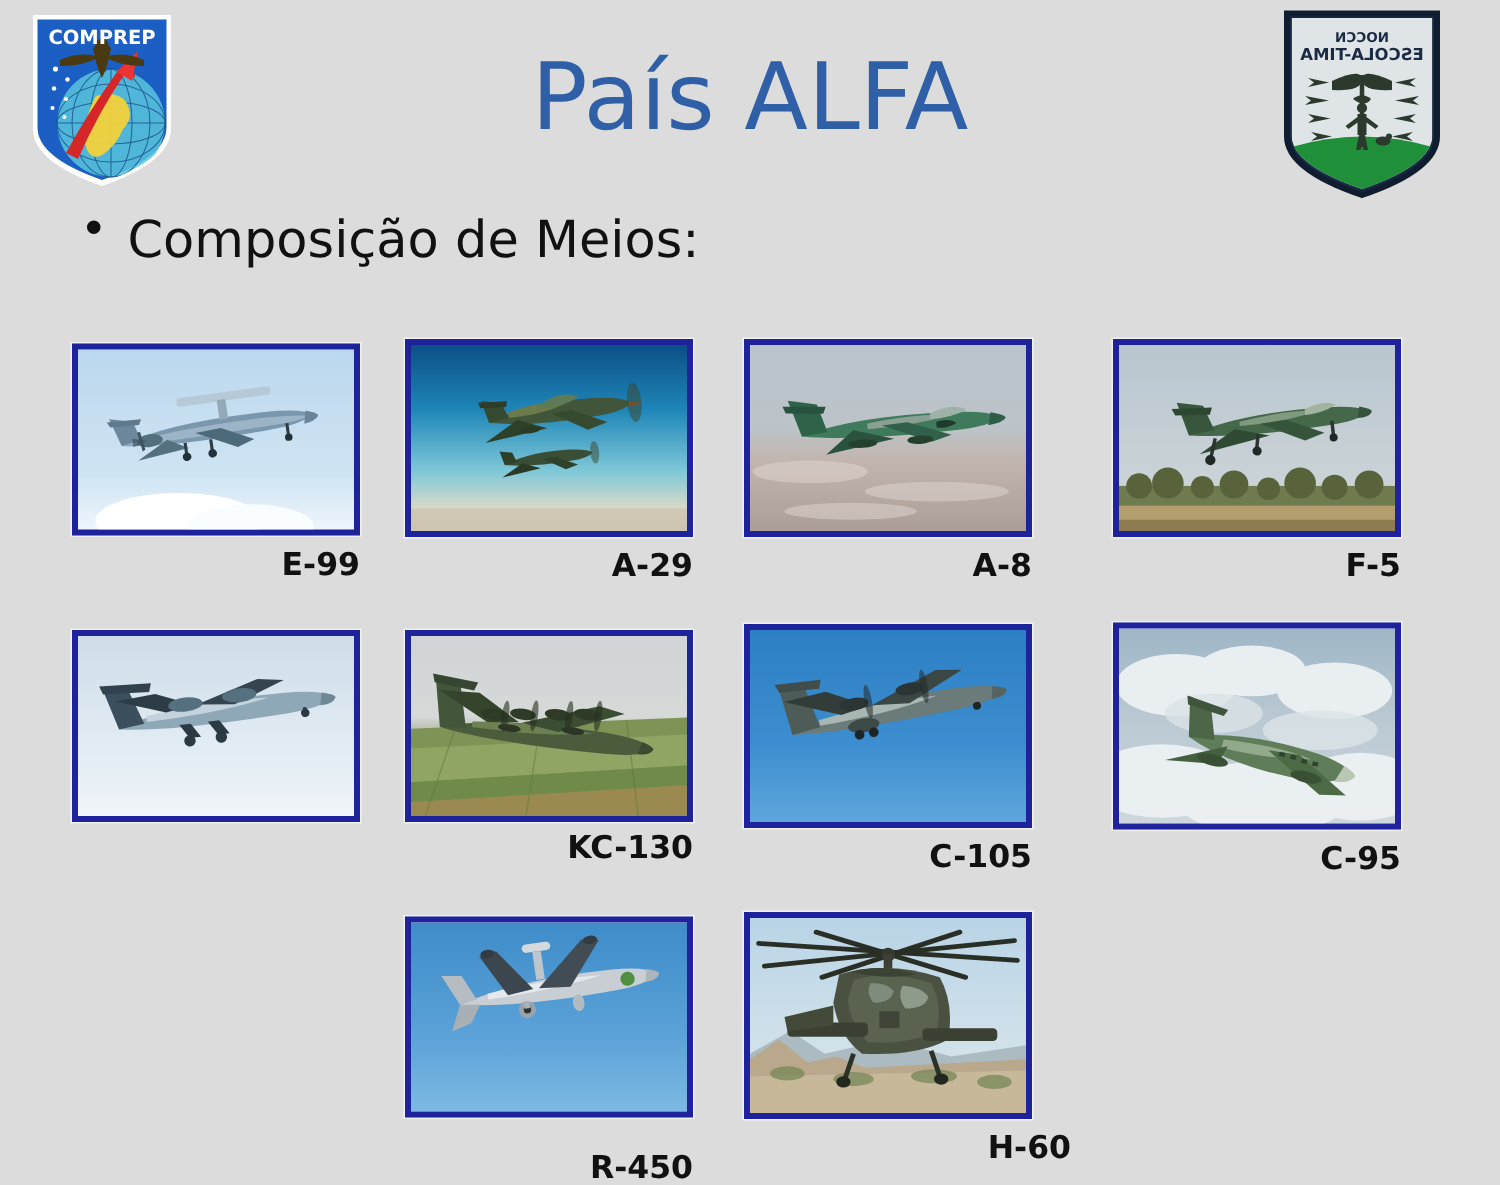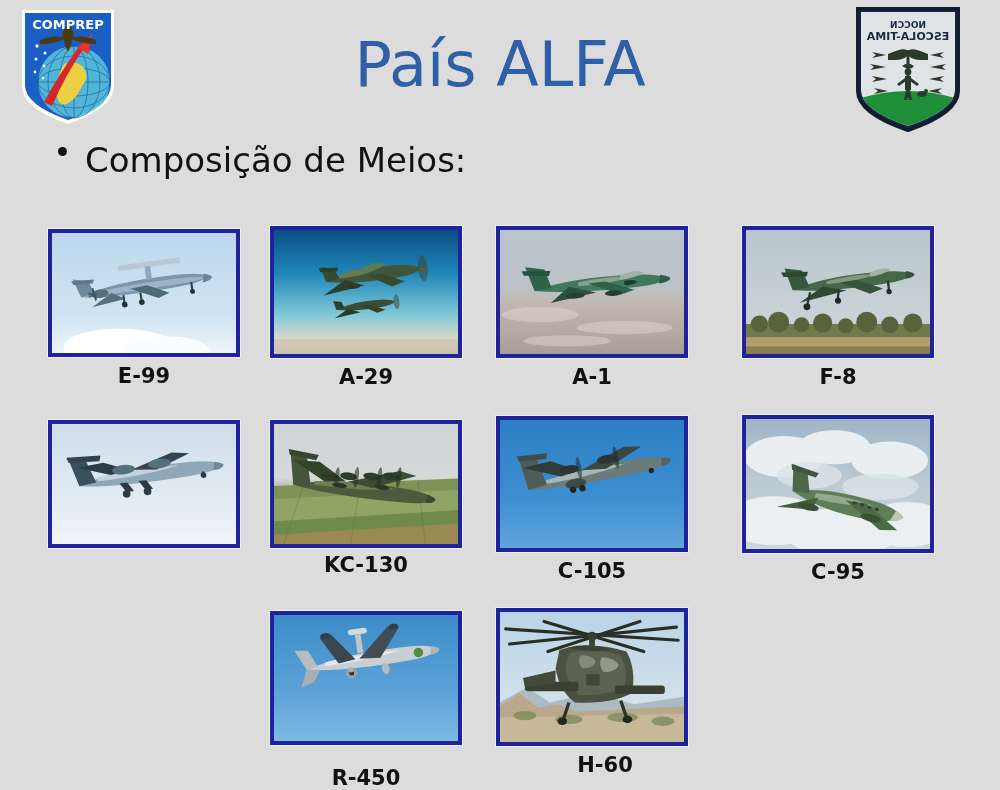--- a/index.html
+++ b/index.html
@@ -62,21 +62,21 @@
     background: #c9dcf0;
     overflow: hidden;
     box-shadow: 0 0 0 1px #f1f1f1;
     position: relative;
   }
   .photo-frame svg { display: block; width: 100%; height: 100%; }
 
   .card-label {
     position: absolute;
     width: 100%;
-    text-align: center;
+    text-align: right;
     font-size: 21px;
     font-weight: bold;
     color: #111;
     font-family: "DejaVu Sans", sans-serif;
     white-space: nowrap;
   }
 </style>
 </head>
 <body>
 
@@ -312,21 +312,21 @@
           <path d="M50 28 L30 44 L78 36 Z" fill="#2b523f"></path>
           <path d="M70 26 L104 40 L118 36 L88 25 Z" fill="#31604a"></path>
 
           <ellipse cx="56" cy="38" rx="10" ry="3" fill="#24402f"></ellipse>
           <ellipse cx="96" cy="38" rx="9" ry="3" fill="#24402f"></ellipse>
 
           <path d="M108 26 q10 -2 14 2 q-8 4 -14 2 Z" fill="#1f3a2b"></path>
         </g>
       </svg>
     </div>
-    <div class="card-label" style="top:139px;">A-1</div>
+    <div class="card-label" style="top:139px;">A-8</div>
   </div>
 
   <div class="card" style="left:742px; top:226px; width:192px;">
     <div class="photo-frame" style="width:192px;height:132px;">
       <svg viewBox="0 0 192 132" preserveAspectRatio="none">
         <defs>
             <linearGradient id="skyF5" x1="0" y1="0" x2="0" y2="1">
           <stop offset="0" stop-color="#b9c6cf"></stop>
               <stop offset="0.7" stop-color="#c9d2d6"></stop>
               <stop offset="1" stop-color="#cfd4d2"></stop>
@@ -367,21 +367,21 @@
             <line x1="116" y1="26" x2="116" y2="36"></line>
           </g>
           <g fill="#1f2a26">
             <circle cx="29" cy="45" r="3.6"></circle>
               <circle cx="62" cy="42" r="3.2"></circle>
               <circle cx="116" cy="38" r="2.8"></circle>
           </g>
         </g>
       </svg>
     </div>
-    <div class="card-label" style="top:139px;">F-8</div>
+    <div class="card-label" style="top:139px;">F-5</div>
   </div>
 
   <div class="card" style="left:48px; top:420px; width:192px;">
     <div class="photo-frame" style="width:192px;height:128px;">
       <defs></defs>
       <svg viewBox="0 0 192 128" preserveAspectRatio="none">
         <defs>
             <linearGradient id="skyK390" x1="0" y1="0" x2="0" y2="1">
           <stop offset="0" stop-color="#cfdde9"></stop>
               <stop offset="0.6" stop-color="#e1ebf3"></stop>

